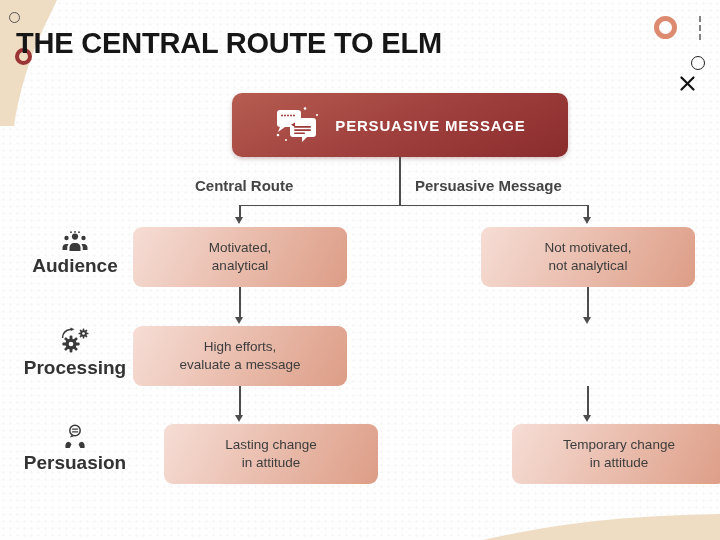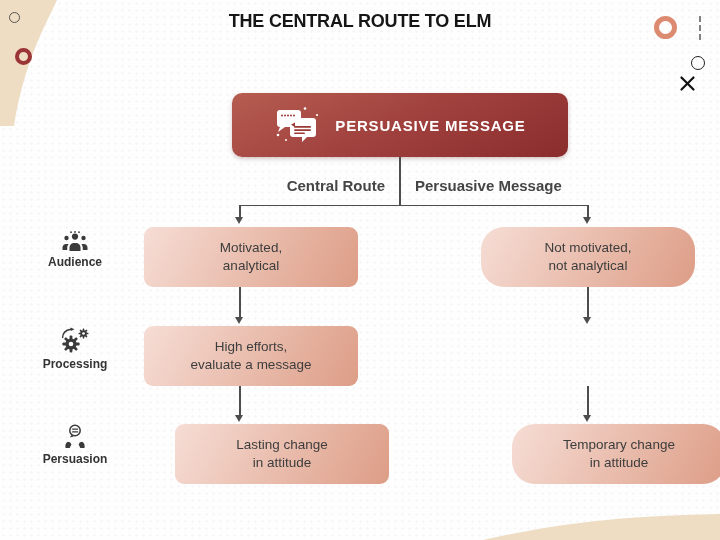--- a/index.html
+++ b/index.html
@@ -15,22 +15,22 @@
   .wave-br{position:absolute; left:455px; top:504px;}
   .ring{position:absolute; border-radius:50%; box-sizing:border-box;}
   .ring-gray-tl{left:9px; top:12px; width:11px; height:11px; border:1.6px solid #555;}
   .ring-maroon-tl{left:15px; top:48px; width:17px; height:17px; border:4px solid var(--maroon-ring,#9b3434);}
   .ring-coral-tr{left:654px; top:16px; width:23px; height:23px; border:5.5px solid var(--coral-ring,#dd8b70);}
   .ring-black-tr{left:691px; top:56px; width:14px; height:14px; border:1.7px solid #222;}
   .dash-i{position:absolute; left:699px; top:16px; height:24px; width:0; border-left:2px dashed #828282;}
   .close-x{position:absolute; left:679px; top:75px; cursor:pointer;}
   
   .title{
-    position:absolute; left:0; right:0; top:11px; margin:0;
-    text-align:center; font-size:18px; font-weight:700; letter-spacing:-0.2px;
+    position:absolute; left:0; right:0; top:11px; margin:16px;
+    font-size:29px; font-weight:700; letter-spacing:-0.2px;
     color:var(--title-text,#161616);
   }
   
   .root-box{
     position:absolute; left:232px; top:93px; width:336px; height:64px;
     border-radius:10px;
     background:linear-gradient(155deg, var(--root-gradient-start,#b65d50) 0%, #a24340 45%, var(--root-gradient-end,#8a2c2c) 100%);
     display:flex; align-items:center; justify-content:center; gap:15px;
     box-shadow:0 2px 4px rgba(90,30,30,0.25);
   }
@@ -39,37 +39,37 @@
   .vline,.hline{position:absolute; background:var(--connector,#4d4d4d);}
   .vline{width:1.6px;}
   .hline{height:1.6px;}
   .arrowhead{
     position:absolute; width:0; height:0;
     border-left:4.8px solid transparent; border-right:4.8px solid transparent;
     border-top:7px solid var(--connector,#4d4d4d);
   }
   
   .branch-label{position:absolute; top:177px; font-size:15px; font-weight:700; color:#454545;}
-  .branch-left{left:195px; width:190px; text-align:right;}
+  .branch-left{left:195px; width:190px; text-align:left;}
   .branch-right{left:415px; width:220px; text-align:left;}
   
   .cell{
     position:absolute; width:214px; height:60px; border-radius:9px;
     background:linear-gradient(118deg, var(--row-box-gradient-start,#f6ddd5) 0%, var(--row-box-gradient-end,#dd9d86) 100%);
     display:flex; align-items:center; justify-content:center; text-align:center;
   }
-  .col-left{left:144px;} .col-right{left:481px;border-radius:23px;}
+  .col-left{left:133px;} .col-right{left:481px;}
   .row1{top:227px;} .row2{top:326px;} .row3{top:424px;margin-left:31px;}
   .cell-text{font-size:13.5px; color:var(--box-text,#3d3d3d); line-height:1.3; white-space:pre-line;}
   
   .row-label{
     position:absolute; left:15px; width:120px;
     display:flex; flex-direction:column; align-items:center; gap:3px;
   }
-  .row-label .lbl{font-size:12px; font-weight:700; color:#333;}
+  .row-label .lbl{font-size:19px; font-weight:700; color:#333;}
   .rl1{top:231px;} .rl2{top:327px;} .rl3{top:424px;}
 </style>
 </head>
 <body>
 
 <div class="slide">
 
   <svg class="blob-tl" width="60" height="126" viewBox="0 0 60 126">
     <path d="M0 0 H57 C45 26 24 62 14 126 H0 Z" fill="#eedcc3"></path>
   </svg>

